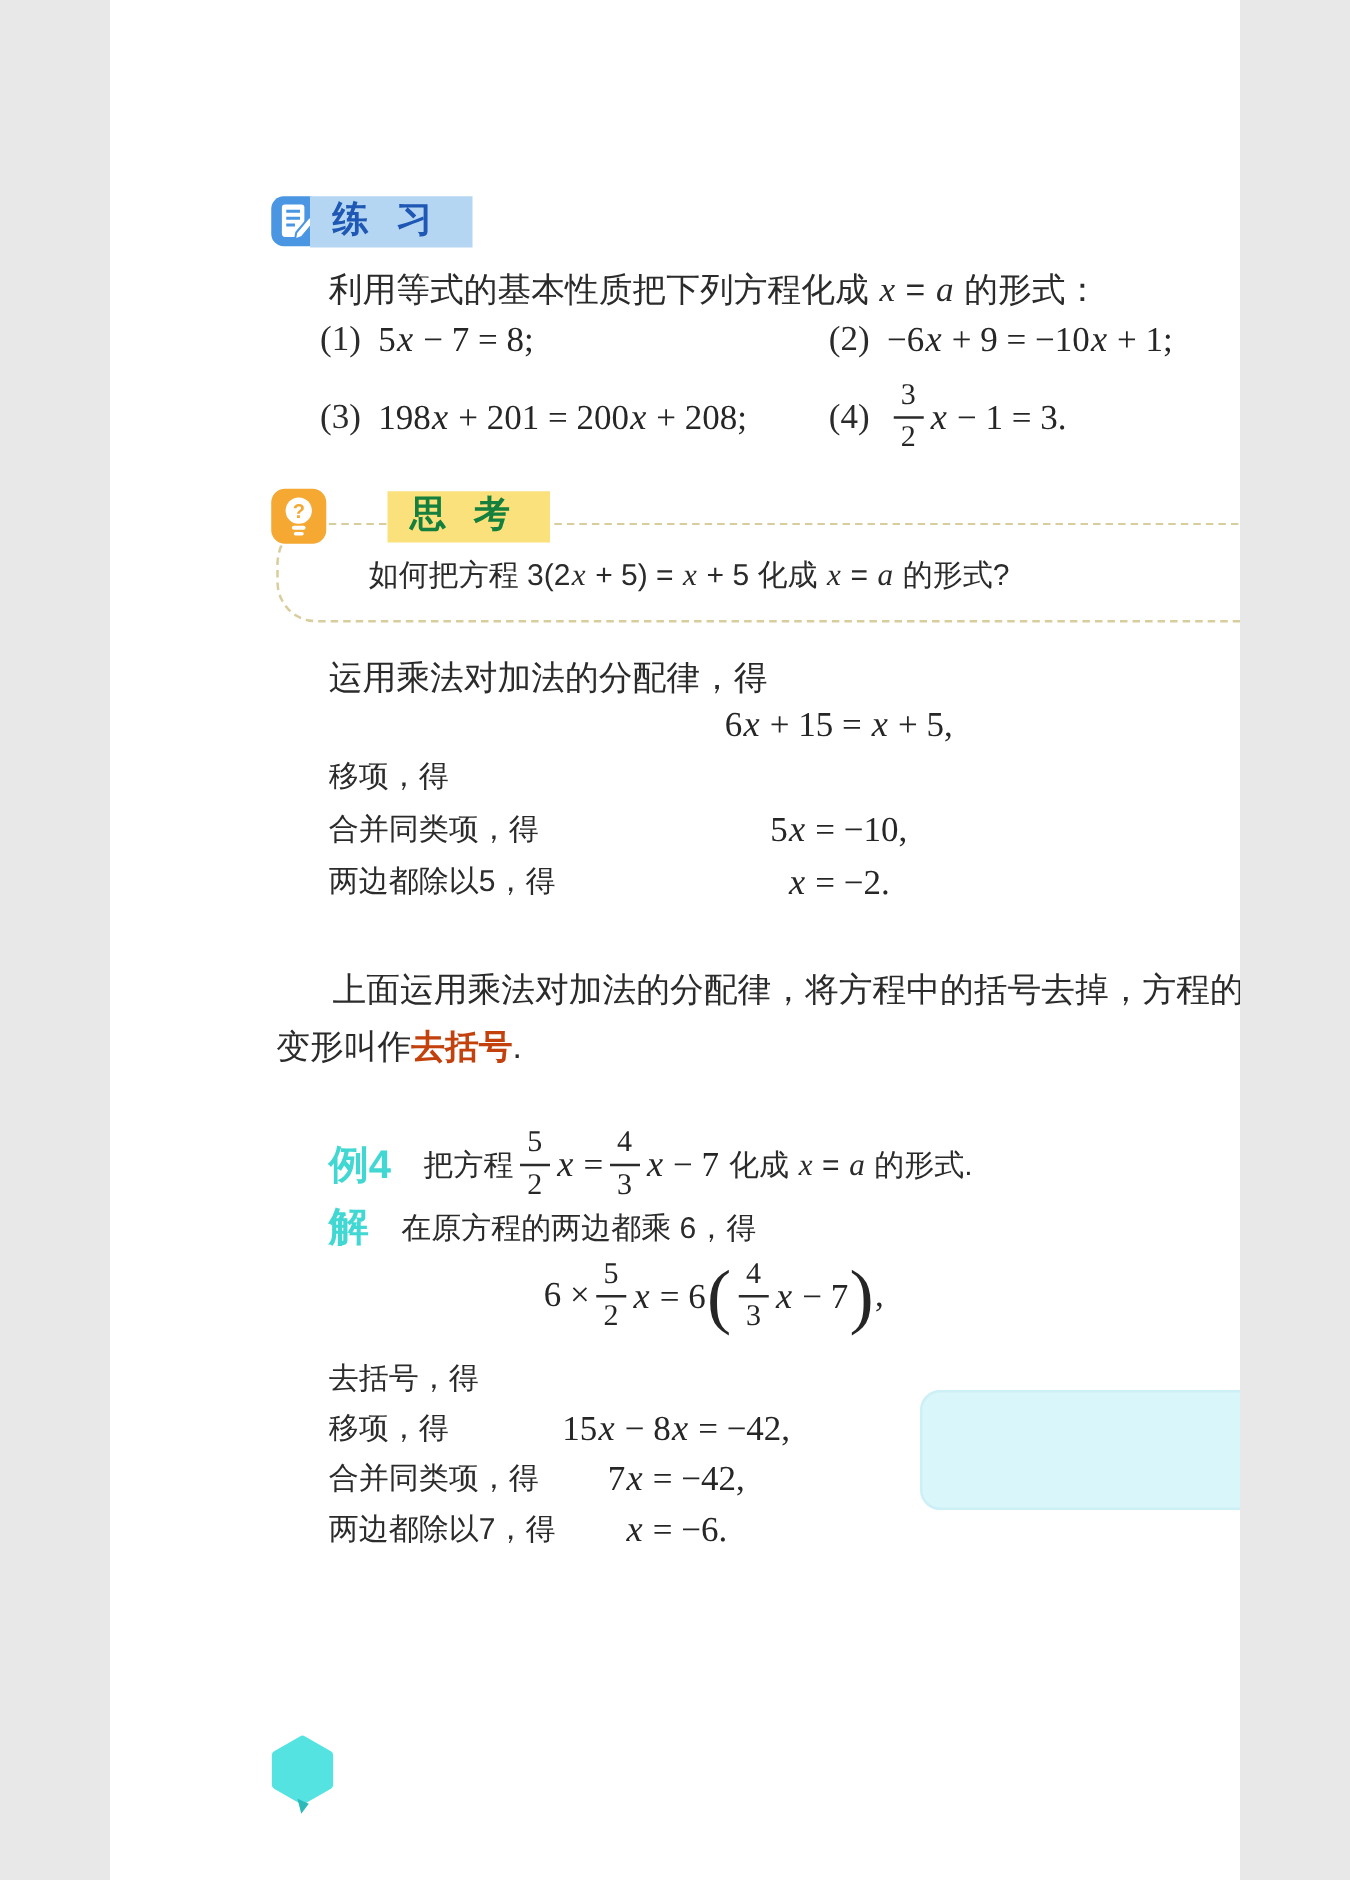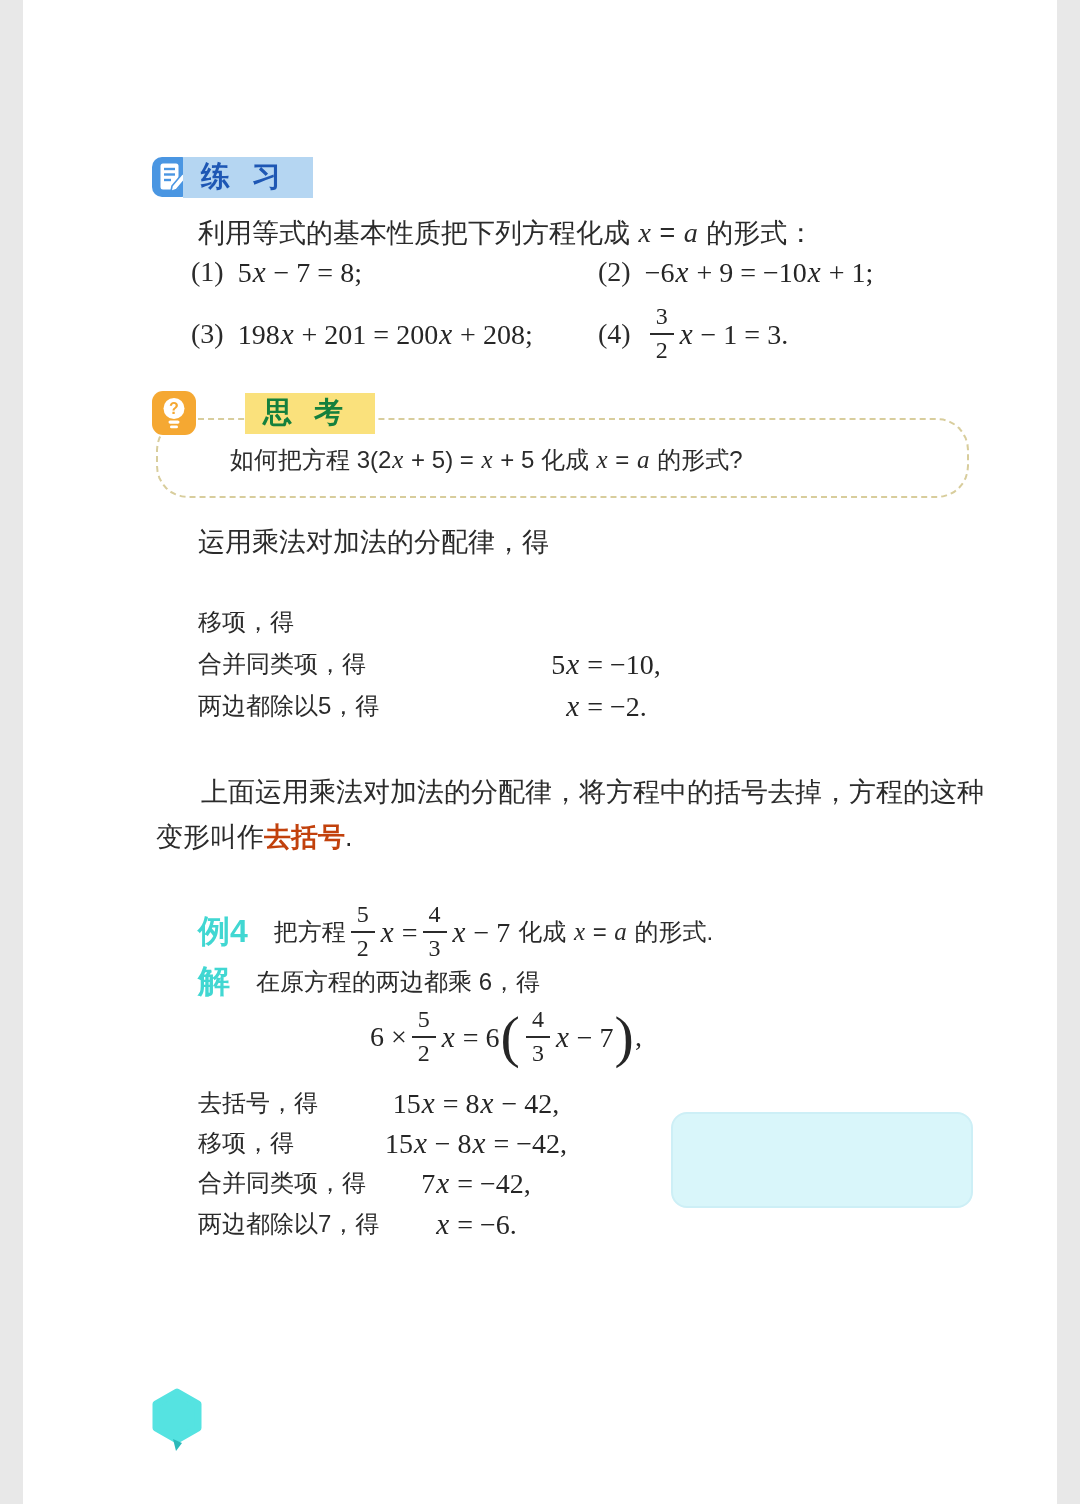--- a/index.html
+++ b/index.html
@@ -1,18 +1,18 @@
 <!DOCTYPE html>
 <html><head>
 <meta charset="utf-8">
 <style>
   * { margin:0; padding:0; box-sizing:border-box; }
   body { background:#e8e8e8; font-family:"Liberation Sans", sans-serif; }
   .page {
-    position:relative; width:1034px; height:1504px; margin:0 auto;
+    position:relative; width:904px; height:1504px; margin:0 auto;
     background:#ffffff; color:#2b2b2b; overflow:hidden;
   }
 
   
   .sec-header { position:absolute; display:flex; align-items:center; z-index:3; }
   .sec-icon { flex:0 0 auto; display:block; }
   .label-strip {
     font-weight:bold; font-size:29px; line-height:1;
     padding:5px 10px 7px 18px; letter-spacing:22px; margin-left:-10px;
   }
@@ -124,20 +124,24 @@
       <circle cx="23" cy="18.5" r="10.5" fill="#ffffff"></circle>
       <text x="23" y="24" text-anchor="middle" font-size="16" font-weight="bold" fill="#f5a832" font-family="Liberation Sans, sans-serif">?</text>
       <rect x="17.5" y="30.5" width="11" height="3.2" rx="1.6" fill="#ffffff"></rect>
       <rect x="19" y="35.5" width="8" height="2.8" rx="1.4" fill="#ffffff"></rect>
     </svg>
     <span class="label-strip think-strip" data-bind="think.label">思考</span>
   </div>
 
   <p class="para" style="left:175px; top:520px;" data-bind="derivation1.intro">运用乘法对加法的分配律，得</p>
 
+  <div class="step-row d1" style="top:560px;">
+    <span class="cn step-label" data-bind="derivation1.steps.0.label"></span>
+    <span class="math step-eq" data-bind-math="derivation1.steps.0.eq">6<i>x</i> + 15 = <i>x</i> + 5,</span>
+  </div>
   <div class="step-row d1" style="top:602px;">
     <span class="cn step-label" data-bind="derivation1.steps.1.label">移项，得</span>
   </div>
   <div class="step-row d1" style="top:644px;">
     <span class="cn step-label" data-bind="derivation1.steps.2.label">合并同类项，得</span>
     <span class="math step-eq" data-bind-math="derivation1.steps.2.eq">5<i>x</i> = −10,</span>
   </div>
   <div class="step-row d1" style="top:686px;">
     <span class="cn step-label" data-bind="derivation1.steps.3.label">两边都除以5，得</span>
     <span class="math step-eq" data-bind-math="derivation1.steps.3.eq"><i>x</i> = −2.</span>
@@ -180,21 +184,20 @@
       <span class="num" data-bind="example4.multiply.f2_num">4</span>
       <span class="den" data-bind="example4.multiply.f2_den">3</span>
     </span>
     <span class="math" data-bind-math="example4.multiply.p3"><i>x</i> − 7</span>
     <span class="big-paren" data-bind="example4.multiply.close">)</span>
     <span class="math" data-bind="example4.multiply.comma">,</span>
   </div>
 
   <div class="step-row d2" style="top:1083px;">
     <span class="cn step-label" data-bind="example4.steps.0.label">去括号，得</span>
-    <span class="math step-eq" data-bind-math="example4.steps.0.eq">15<i>x</i> = 8<i>x</i> − 42,</span>
   </div>
   <div class="step-row d2" style="top:1123px;">
     <span class="cn step-label" data-bind="example4.steps.1.label">移项，得</span>
     <span class="math step-eq" data-bind-math="example4.steps.1.eq">15<i>x</i> − 8<i>x</i> = −42,</span>
   </div>
   <div class="step-row d2" style="top:1163px;">
     <span class="cn step-label" data-bind="example4.steps.2.label">合并同类项，得</span>
     <span class="math step-eq" data-bind-math="example4.steps.2.eq">7<i>x</i> = −42,</span>
   </div>
   <div class="step-row d2" style="top:1204px;">

